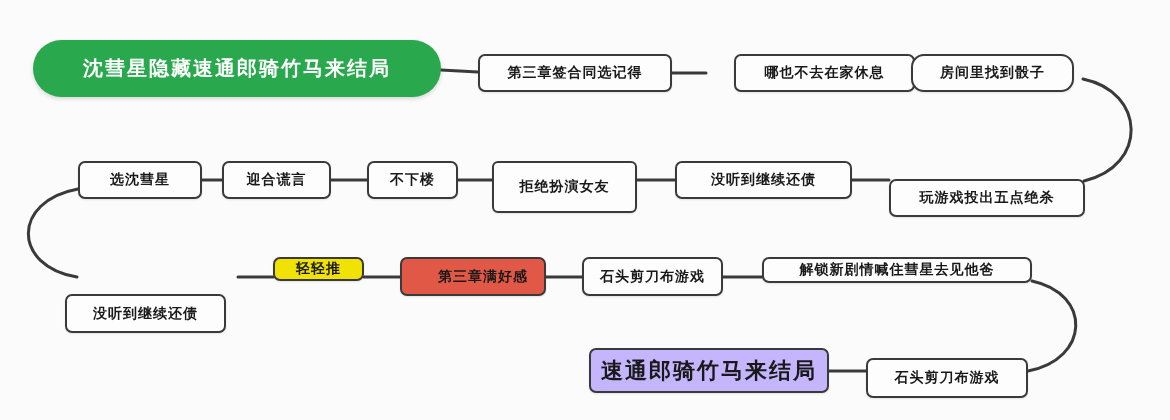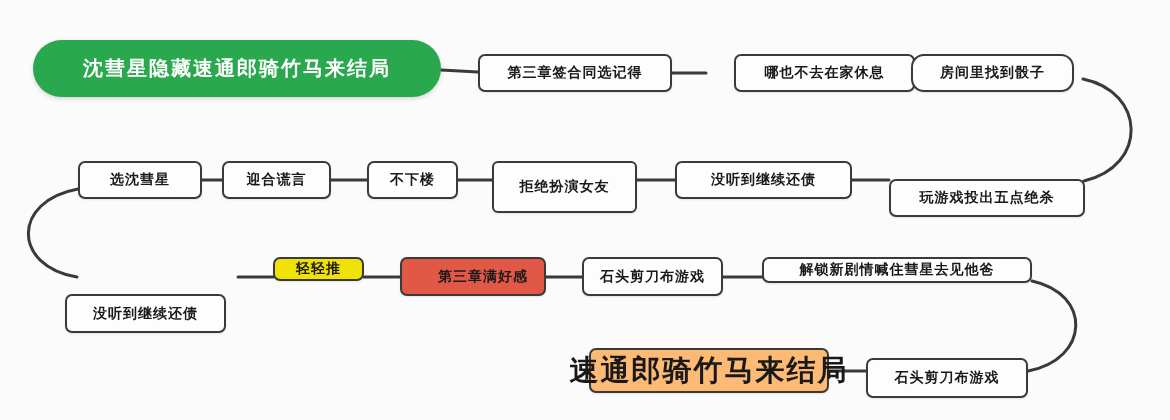--- a/index.html
+++ b/index.html
@@ -40,21 +40,21 @@
     background: #2aa84e;
     border: none;
     border-radius: 29px;
     color: #ffffff;
     font-size: 20px;
     letter-spacing: 2px;
     box-shadow: 0 2px 4px rgba(0,0,0,0.15);
   }
   .node.yellow { background: #f0e205; }
   .node.red    { background: #e25847; padding-left: 20px; }
-  .node.green  { background: #fdba74; font-size: 29px; letter-spacing: 2px; text-align: center; }
+  .node.green  { background: #c4b5fd; font-size: 22px; letter-spacing: 2px; text-align: center; }
 </style>
 </head>
 <body>
 
 <div id="canvas">
 
   <svg id="wires" viewBox="0 0 1170 420" fill="none" stroke="#3a3a3a" stroke-width="3" stroke-linecap="round">
     <path d="M 441 70 L 478 72"></path>
     <path d="M 672 73 L 706 73"></path>
     <path d="M 887 73 L 921 73"></path>

